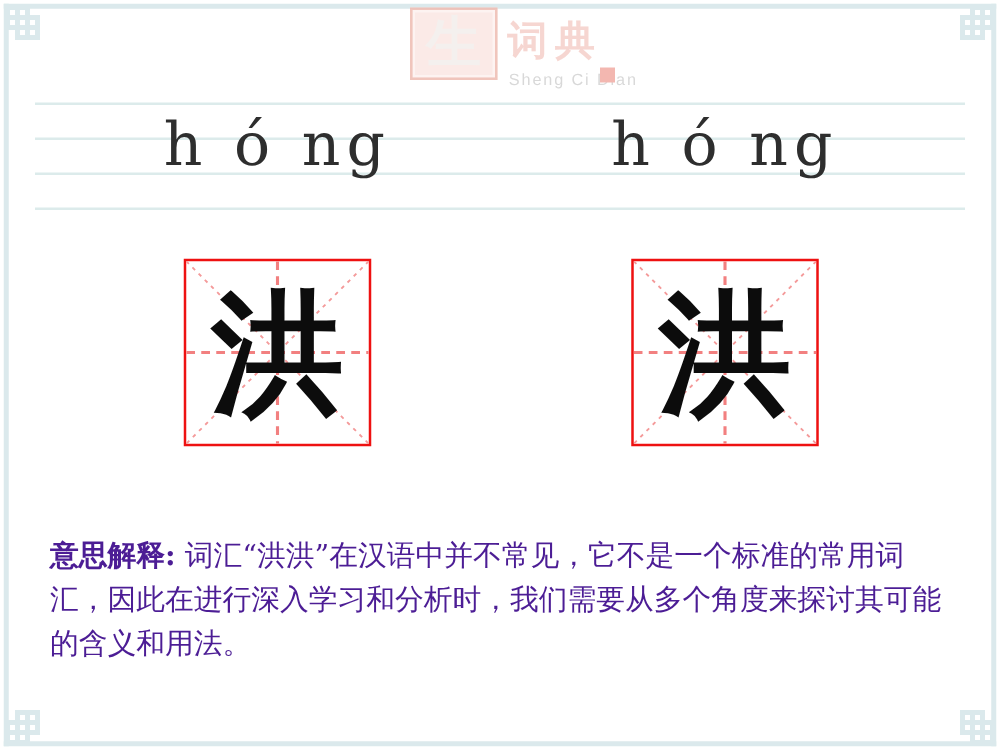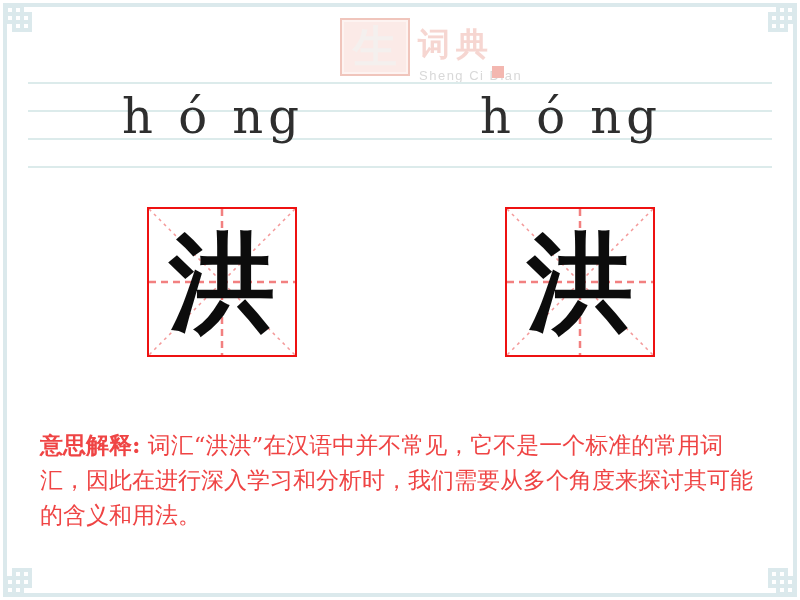--- a/index.html
+++ b/index.html
@@ -14,21 +14,21 @@
   .frame-bottom{left:3px;right:3px;bottom:3px;height:4px;}
   .frame-left{top:3px;bottom:3px;left:3px;width:4px;}
   .frame-right{top:3px;bottom:3px;right:3px;width:4px;}
   .corner{position:absolute;width:36px;height:36px;}
   .corner-tl{left:2px;top:2px;}
   .corner-tr{right:2px;top:2px;transform:scaleX(-1);}
   .corner-bl{left:2px;bottom:2px;transform:scaleY(-1);}
   .corner-br{right:2px;bottom:2px;transform:scale(-1,-1);}
 
   
-  .logo{position:absolute;left:328px;top:16px;width:170px;height:64px;opacity:0.85;margin-left:12px;}
+  .logo{position:absolute;left:328px;top:4px;width:170px;height:64px;opacity:0.85;}
   .seal{
     position:absolute;left:0;top:2px;width:66px;height:54px;
     background:#fbe7e3;border:2px solid #eebbb1;box-shadow:inset 0 0 0 2px #fdf1ef;
     display:flex;align-items:center;justify-content:center;
   }
   .seal-char{
     font-size:44px;font-weight:bold;color:#f3eeec;line-height:1;
     font-family:"DejaVu Serif",serif;
   }
   .logo-title{
@@ -39,21 +39,21 @@
   .logo-sub{
     position:absolute;left:79px;top:52px;font-size:13px;color:#d2d2d2;
     letter-spacing:1.5px;font-family:"Liberation Sans",sans-serif;white-space:nowrap;
   }
   .logo-square{position:absolute;left:152px;top:50px;width:12px;height:12px;background:#f2aba3;}
 
   
   .rule{position:absolute;left:28px;right:28px;height:2px;background:#dcebeb;}
   .rule-1{top:82px;}.rule-2{top:110px;}.rule-3{top:138px;}.rule-4{top:166px;}
   .pinyin{
-    position:absolute;top:90px;width:200px;text-align:left;
+    position:absolute;top:90px;width:200px;text-align:center;
     font-size:48px;color:#2e2e2e;letter-spacing:5px;line-height:52px;
     font-family:"DejaVu Serif","Liberation Serif",serif;white-space:nowrap;
   }
   .pinyin-left{left:122px;}
   .pinyin-right{left:480px;}
 
   
   .char-grid{
     position:absolute;top:207px;width:150px;height:150px;
     border:2px solid #ee1111;box-sizing:border-box;background:#fff;
@@ -64,21 +64,21 @@
   .grid-char{
     position:absolute;left:0;top:0;width:146px;height:146px;
     display:flex;align-items:center;justify-content:center;
     font-size:106px;font-weight:bold;color:#0c0c0c;line-height:1;
     font-family:"DejaVu Serif","Liberation Serif",serif;
   }
 
   
   .definition{
     position:absolute;left:40px;top:404px;width:728px;
-    font-size:23px;line-height:35px;color:#ef4444;
+    font-size:23px;line-height:35px;color:#4c1d95;
     font-family:"DejaVu Serif","Liberation Serif",serif;
     text-align:left;
   }
   .definition .def-label{font-weight:bold;}
 </style>
 </head>
 <body>
 
 <div class="frame-line frame-top"></div>
 <div class="frame-line frame-bottom"></div>

